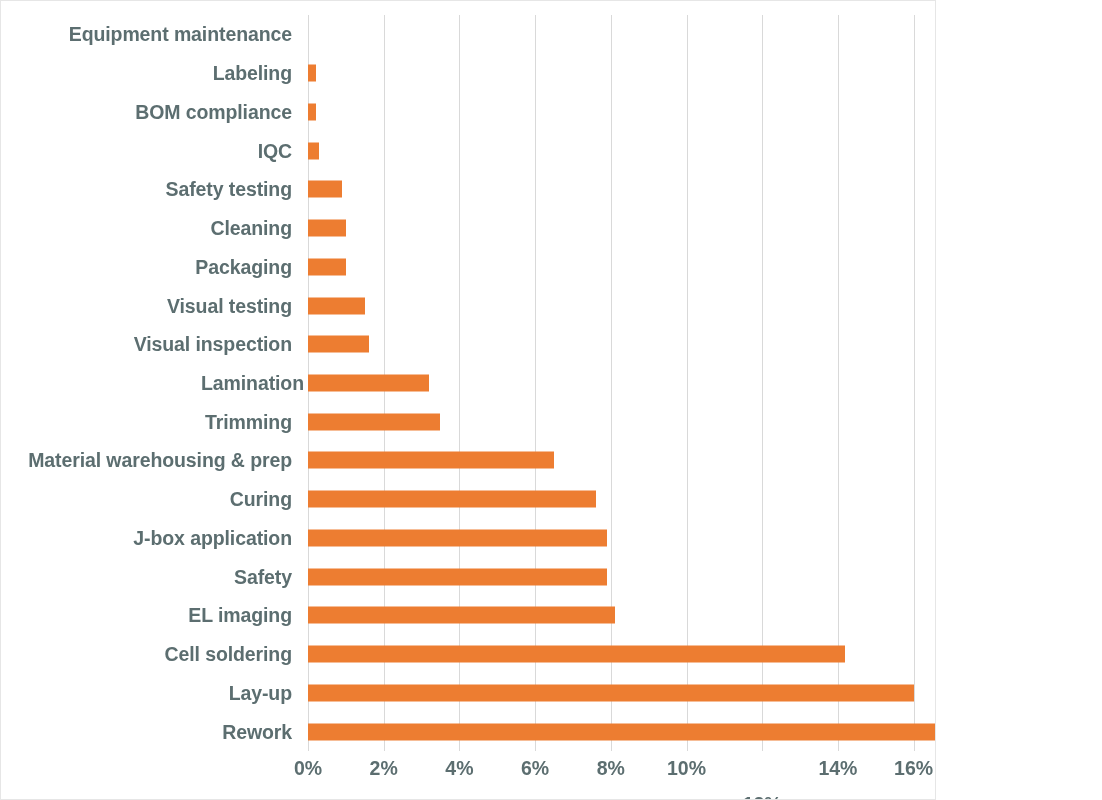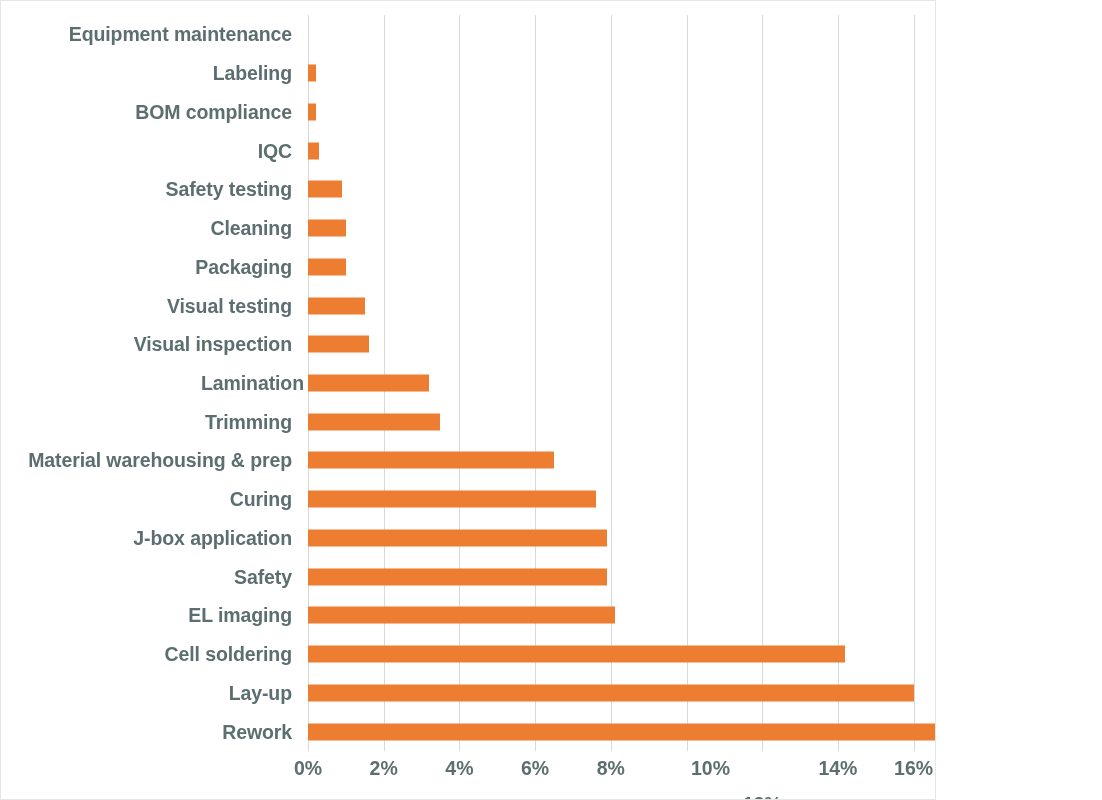--- a/index.html
+++ b/index.html
@@ -145,21 +145,21 @@
       <div class="label-cell" style="top: 730.632px;">Rework</div>
       <div class="bar" title="Rework 18.6%" style="left: 307px; top: 730.632px; width: 704.01px; background: rgb(237, 125, 49);"></div>
     </div>
 
   <div id="x-axis-labels">
       <div class="x-tick" style="left: 307px;">0%</div>
       <div class="x-tick" style="left: 382.7px;">2%</div>
       <div class="x-tick" style="left: 458.4px;">4%</div>
       <div class="x-tick" style="left: 534.1px;">6%</div>
       <div class="x-tick" style="left: 609.8px;">8%</div>
-      <div class="x-tick" style="left: 685.5px; margin-left: 24px;">10%</div>
+      <div class="x-tick" style="left: 685.5px;">10%</div>
       <div class="x-tick" style="left: 761.2px; margin-top: 36px;">12%</div>
       <div class="x-tick" style="left: 836.9px;">14%</div>
       <div class="x-tick" style="left: 912.6px; text-align: right;">16%</div>
       <div class="x-tick" style="left: 988.3px;">18%</div>
       <div class="x-tick" style="left: 1064px; margin-top: 44px;">20%</div>
     </div>
 
 </div>
 
 </body></html>

